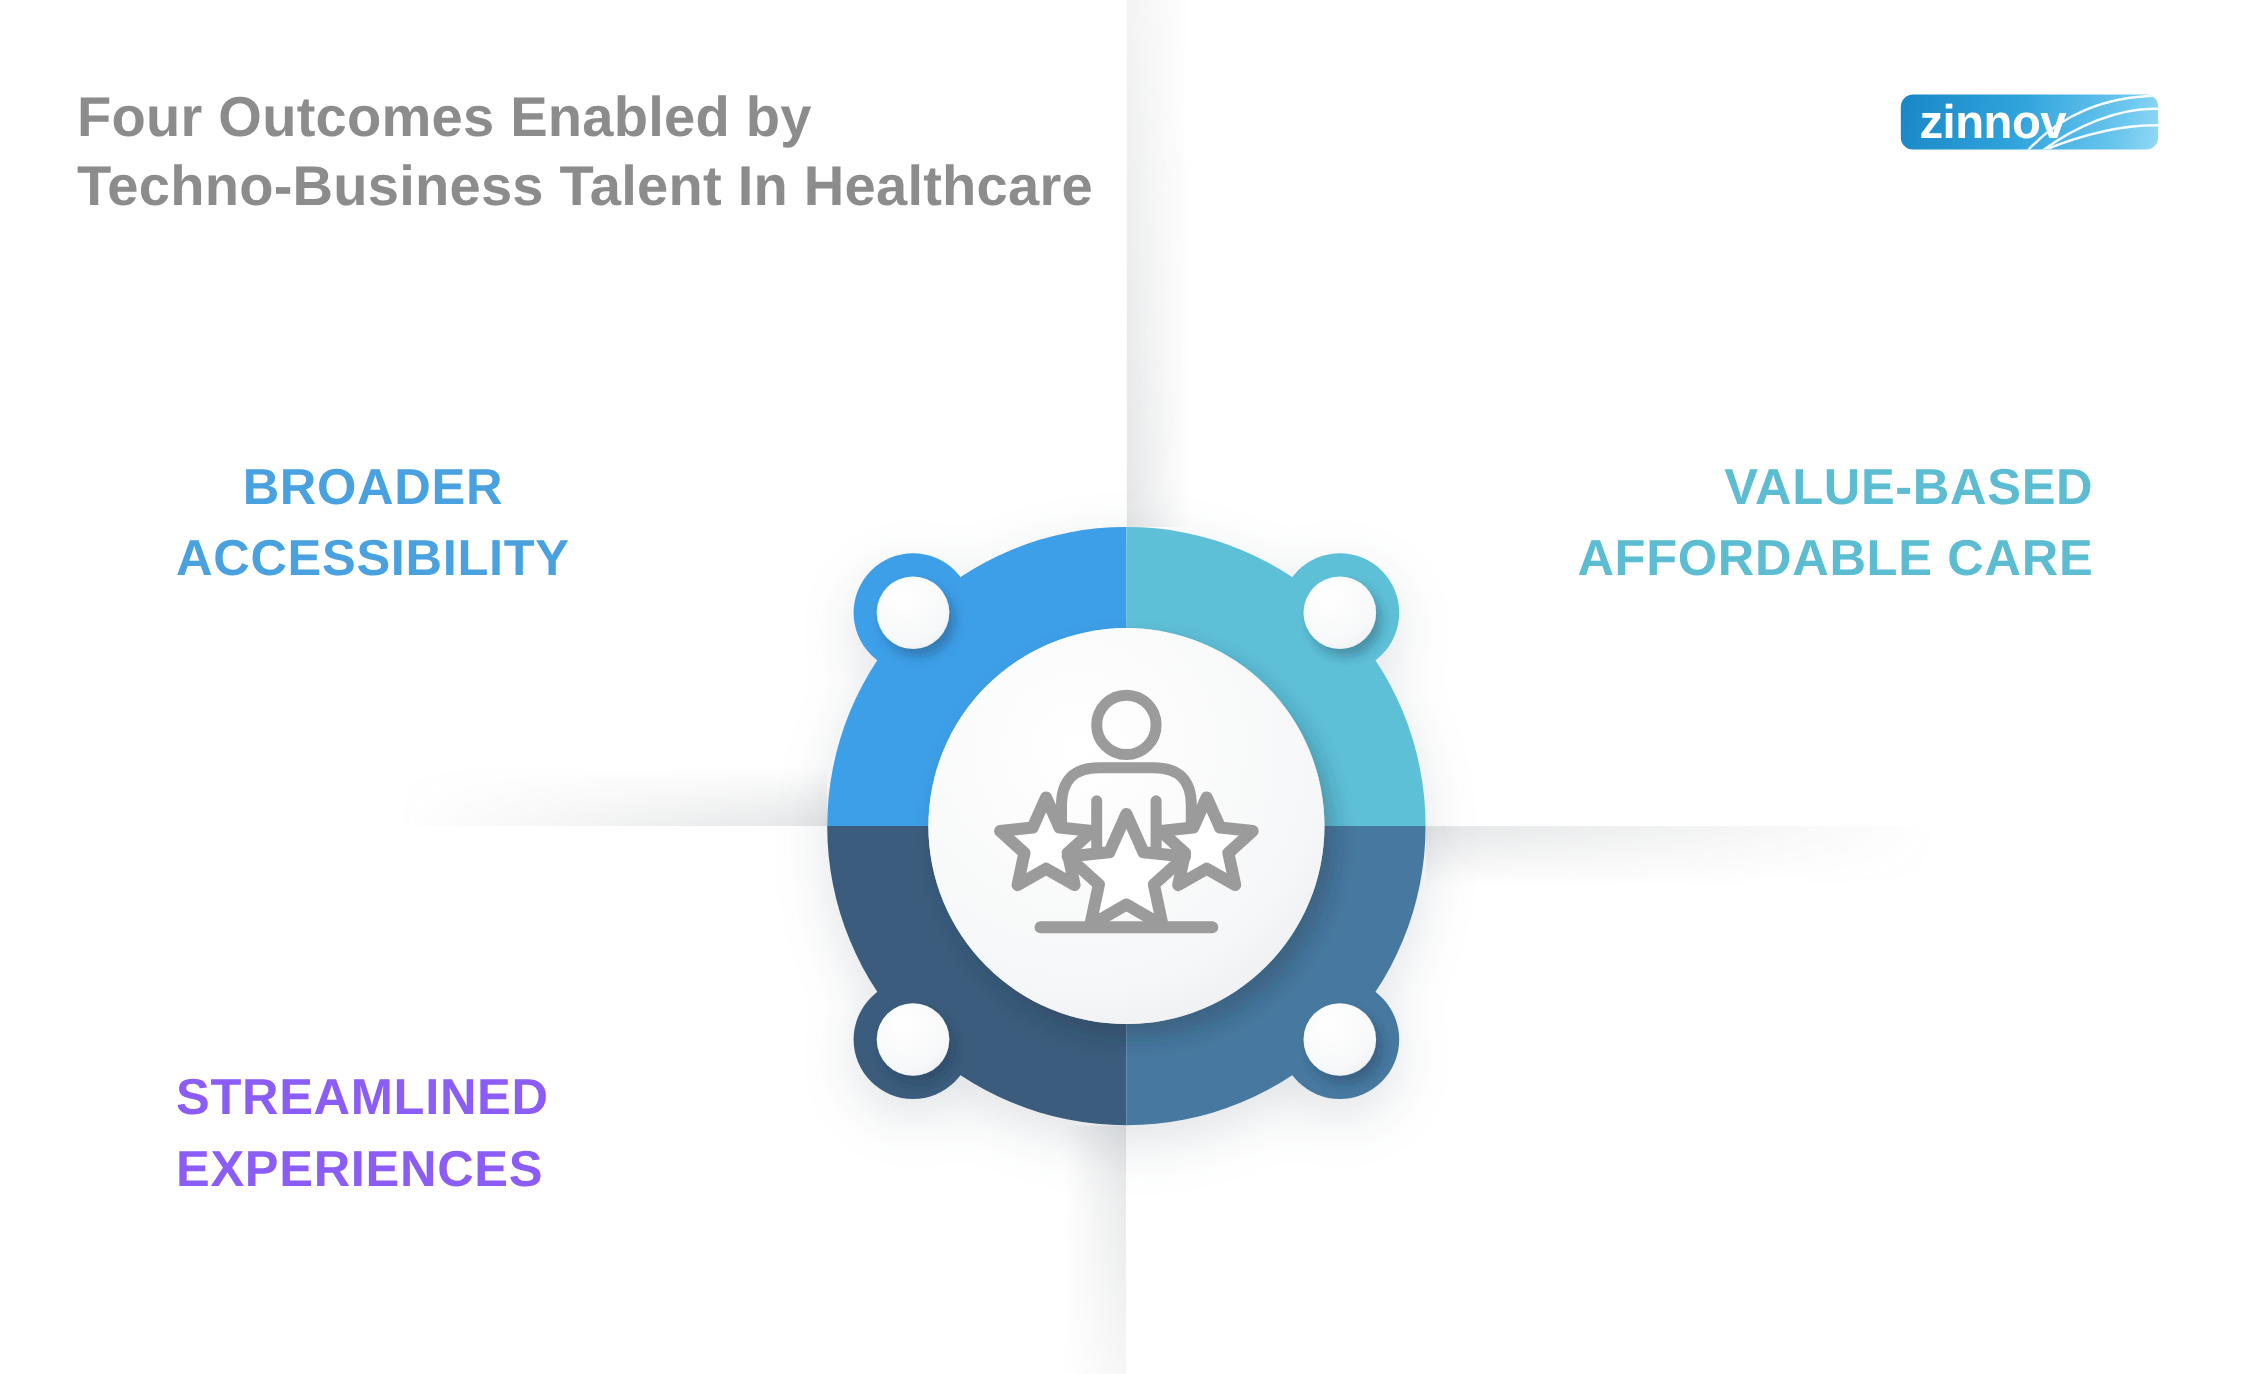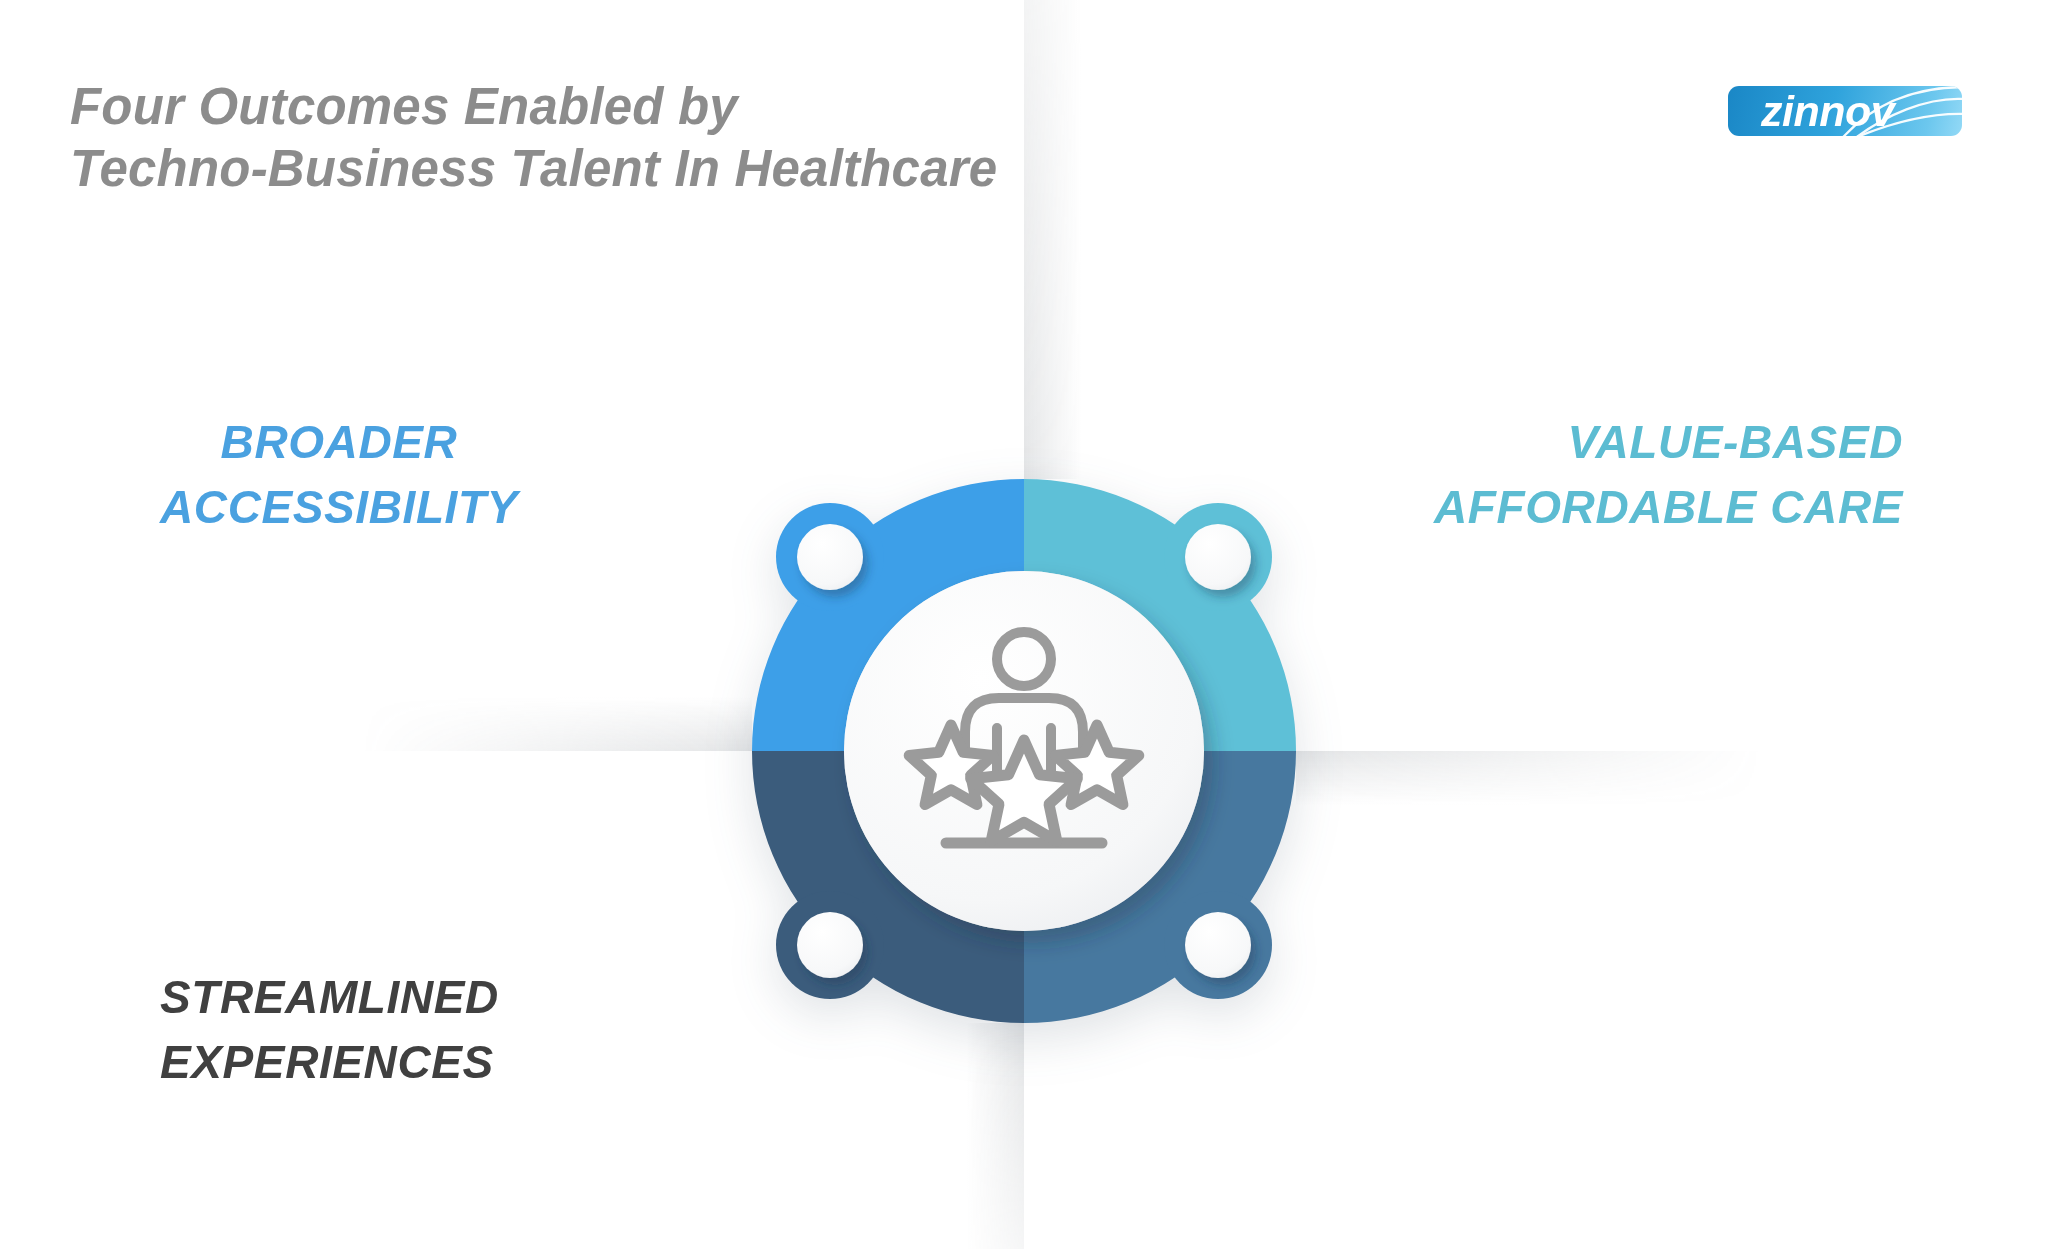--- a/index.html
+++ b/index.html
@@ -1,18 +1,18 @@
 <!DOCTYPE html>
 <html><head>
 <meta charset="utf-8">
 <style>
   html,body{margin:0;padding:0;background:#ffffff;}
   .canvas{
     position:relative;width:2048px;height:1249px;overflow:hidden;
-    background:#ffffff;font-family:"Liberation Sans",sans-serif;font-style:italic;
+    background:#ffffff;font-family:"Liberation Sans",sans-serif;
   }
   
   .seam{position:absolute;pointer-events:none;}
   .seam-top{
     left:1024px;top:0;width:66px;height:479px;
     background:linear-gradient(to right,rgba(96,104,112,0.17),rgba(96,104,112,0) 88%);
     -webkit-mask-image:linear-gradient(to bottom,rgba(0,0,0,0.45),rgba(0,0,0,1));
     mask-image:linear-gradient(to bottom,rgba(0,0,0,0.45),rgba(0,0,0,1));
   }
   .seam-right{
@@ -40,31 +40,31 @@
     white-space:pre-line;letter-spacing:0.2px;
   }
   
   .logo{
     position:absolute;left:1728px;top:86px;width:234px;height:50px;
     border-radius:11px;overflow:hidden;
     background:linear-gradient(103deg,#1a87c6 0%,#2fa3dc 45%,#6cc7ee 85%,#93d9f6 100%);
   }
   .logo-text{
     position:absolute;left:17px;top:0;height:50px;line-height:50px;
-    font-size:43px;font-weight:700;color:#ffffff;letter-spacing:-0.5px;margin-left:16px;
+    font-size:43px;font-weight:700;color:#ffffff;letter-spacing:-0.5px;
   }
   .logo-swoosh{position:absolute;left:0;top:0;}
   
   .qlabel{
     position:absolute;font-weight:700;font-size:46px;line-height:65px;
     letter-spacing:0.6px;white-space:pre-line;
   }
   .qlabel.tl{left:160px;top:410px;color:#4aa1e0;text-align:center;}
   .qlabel.tr{right:145px;top:410px;color:#5cbcd2;text-align:right;}
-  .qlabel.bl{left:160px;top:965px;color:#404040;text-align:left;}
+  .qlabel.bl{left:160px;top:965px;color:#8b5cf6;text-align:left;}
   .qlabel.br{right:145px;top:962px;color:#45779f;text-align:right;}
   
   .wheel{
     position:absolute;left:674px;top:401px;width:700px;height:700px;
     filter:drop-shadow(0 16px 24px rgba(50,70,90,0.15));
   }
 </style>
 </head>
 <body>
 

